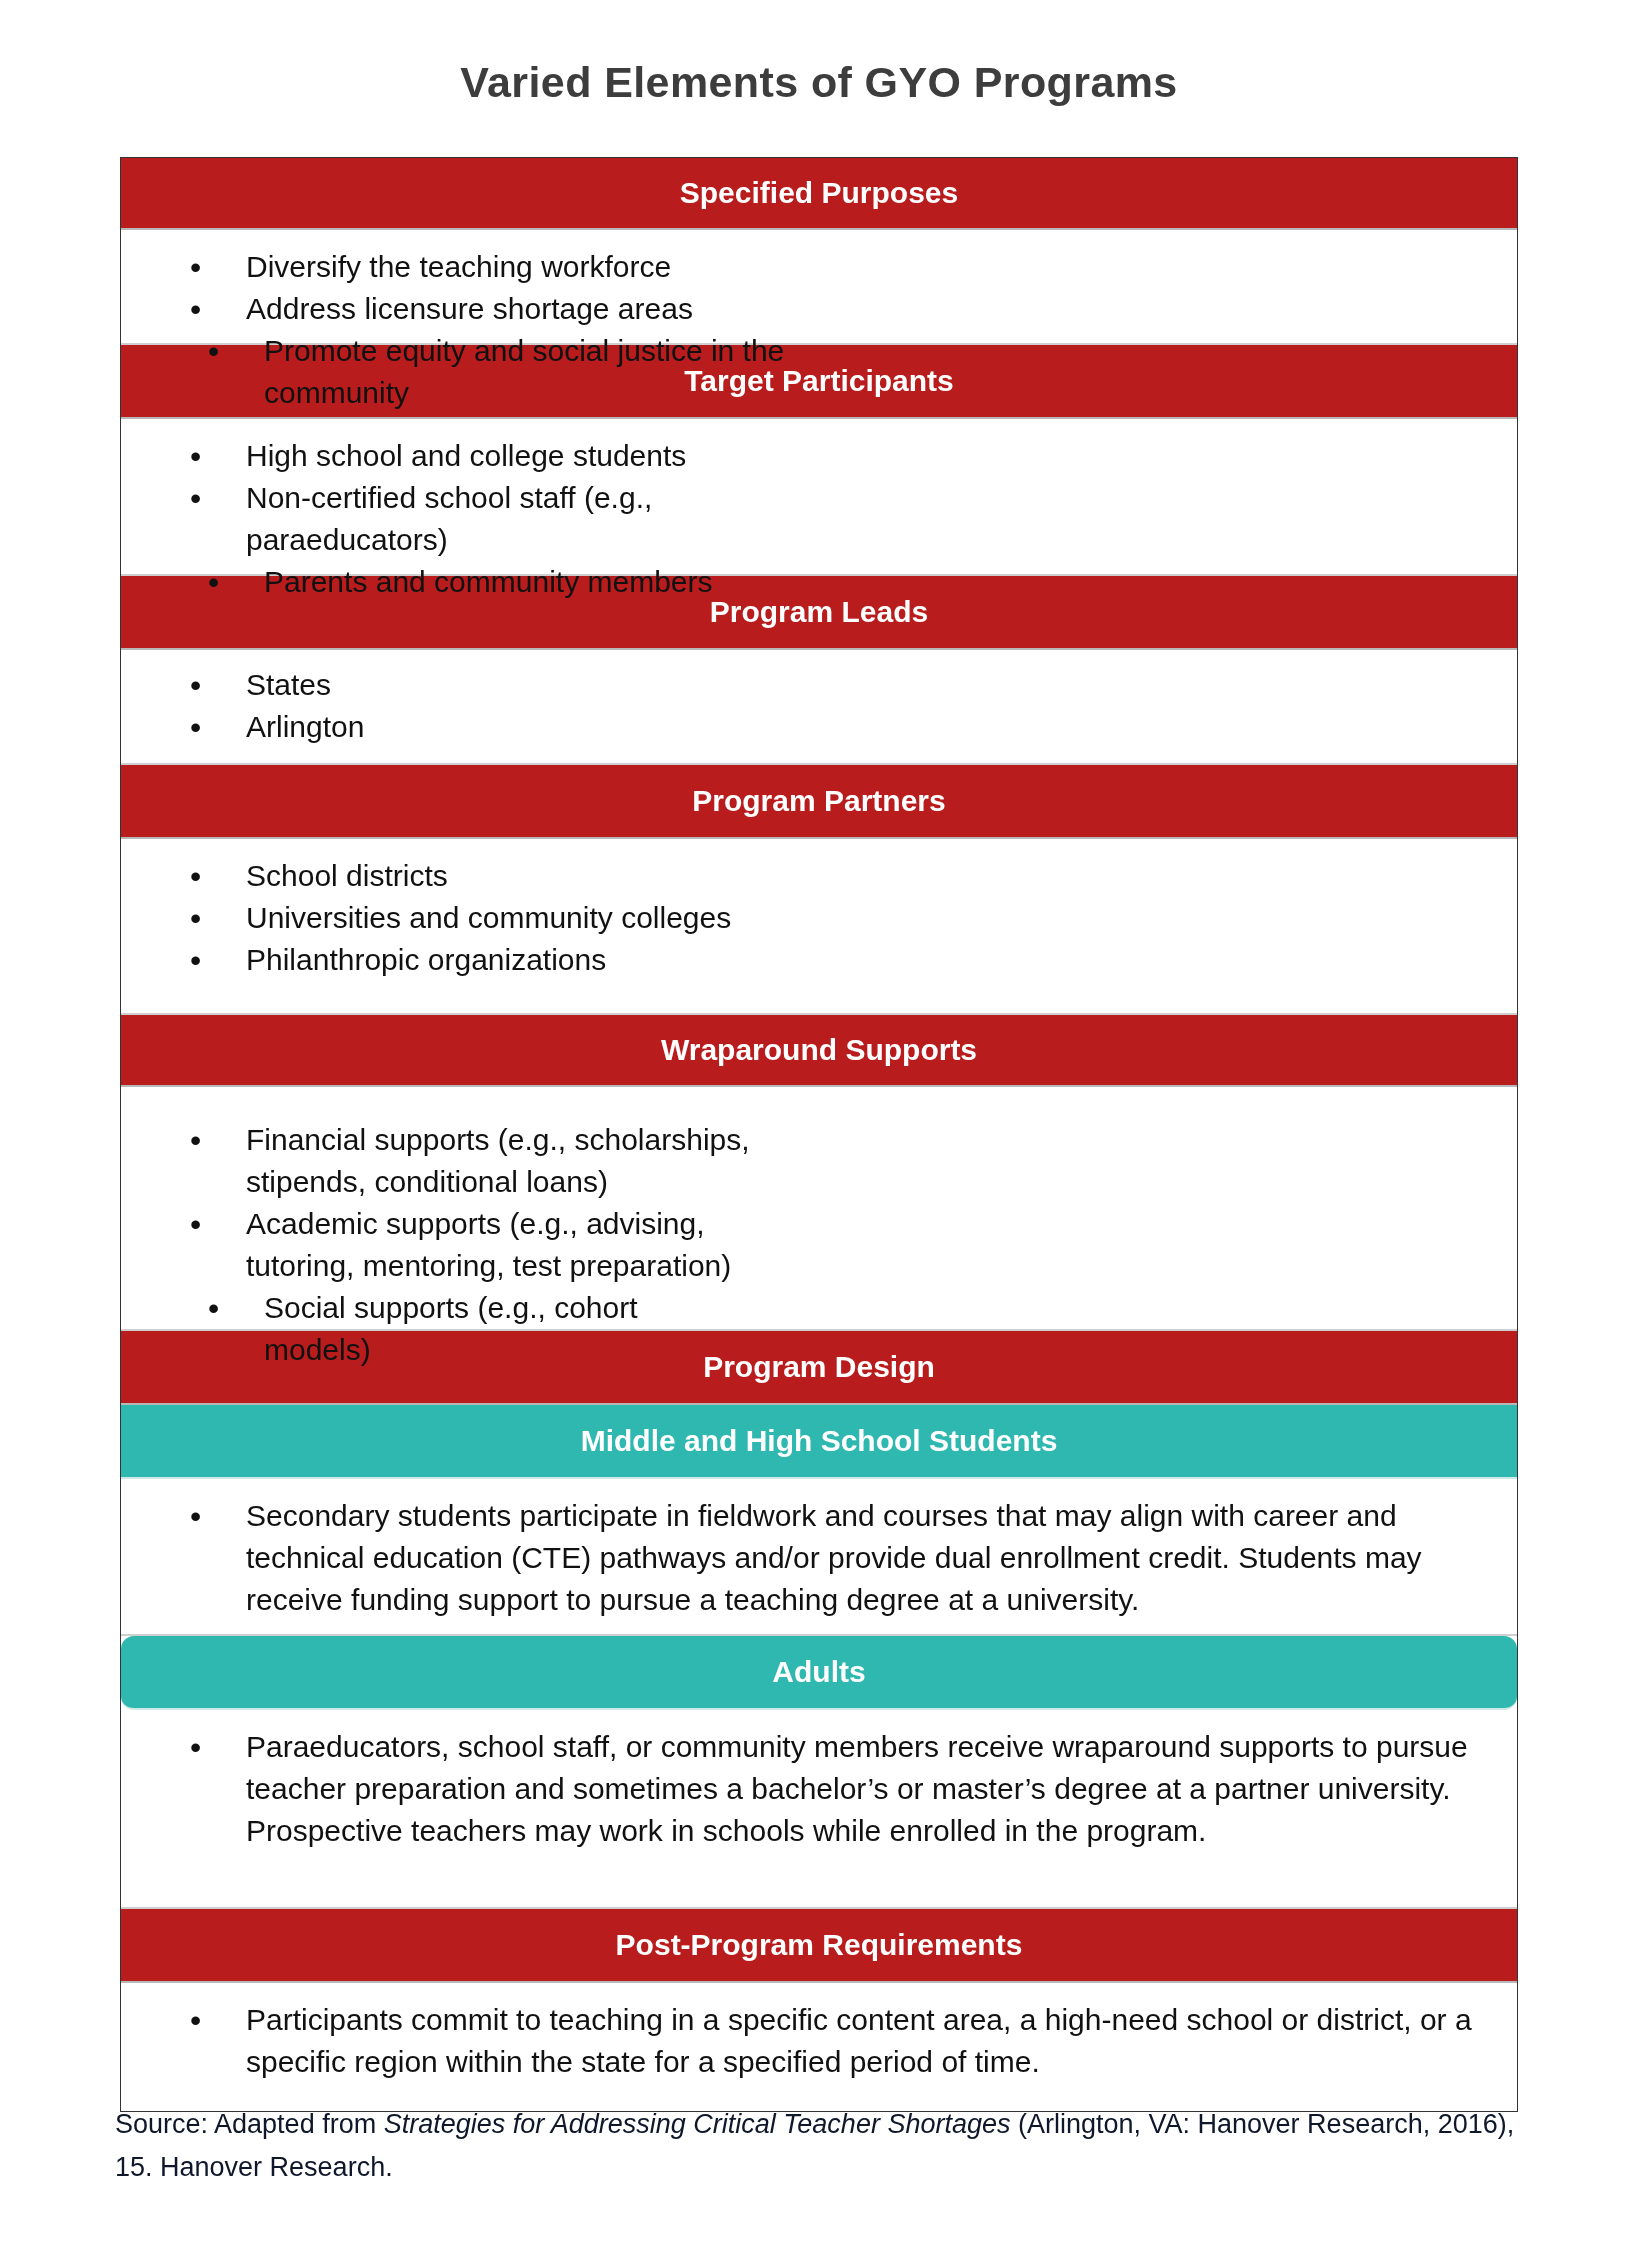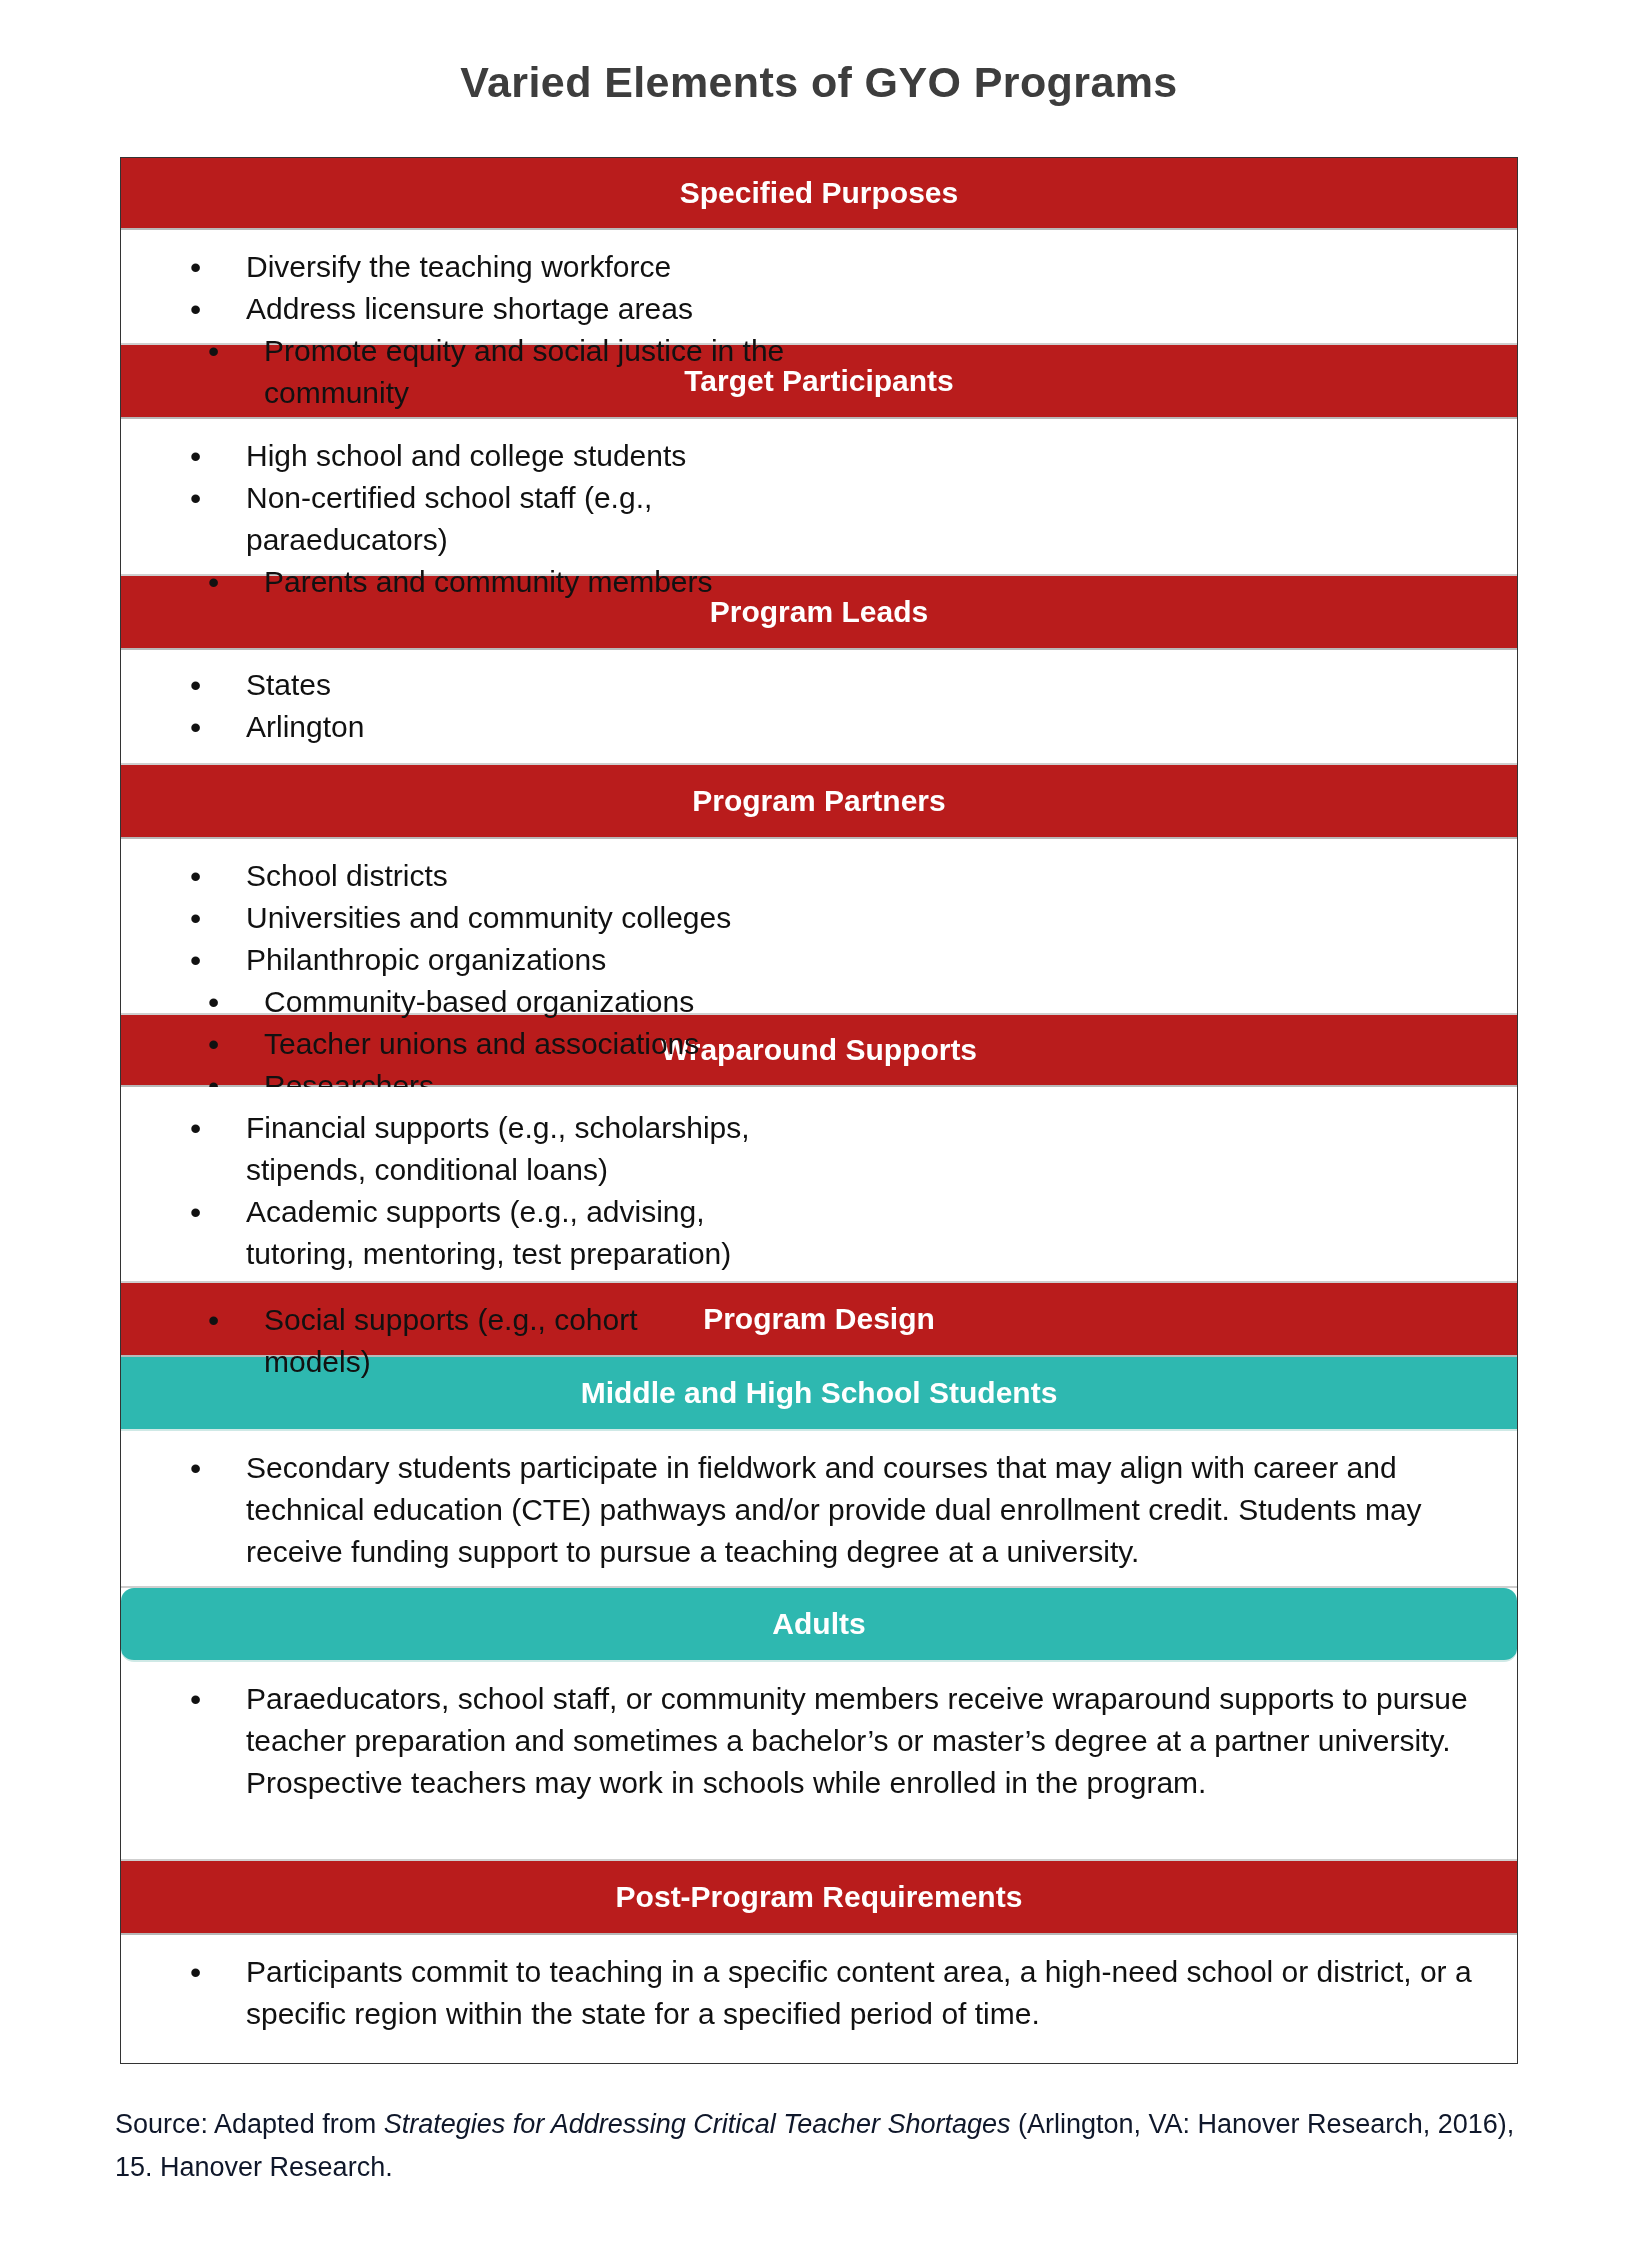--- a/index.html
+++ b/index.html
@@ -69,31 +69,24 @@
 
   <div class="hdr" style="height:74px;">Program Partners</div>
   <div class="body cols" style="height:176px; padding-top:16px;">
     <div class="col left">
       <ul>
         <li>School districts</li>
         <li>Universities and community colleges</li>
         <li>Philanthropic organizations</li>
       </ul>
     </div>
-    <div class="col right">
-      <ul>
-        <li>Community-based organizations</li>
-        <li>Teacher unions and associations</li>
-        <li>Researchers</li>
-      </ul>
-    </div>
   </div>
 
   <div class="hdr">Wraparound Supports</div>
-  <div class="body cols" style="height:196px; padding-top:20px;gap:24px;">
+  <div class="body cols" style="height:244px; padding-top:32px;">
     <div class="col left">
       <ul style="width:620px;">
         <li>Financial supports (e.g., scholarships, stipends, conditional loans)</li>
         <li>Academic supports (e.g., advising, tutoring, mentoring, test preparation)</li>
       </ul>
     </div>
     <div class="col right">
       <ul style="width:519px;">
         <li>Social supports (e.g., cohort models)</li>
       </ul>

